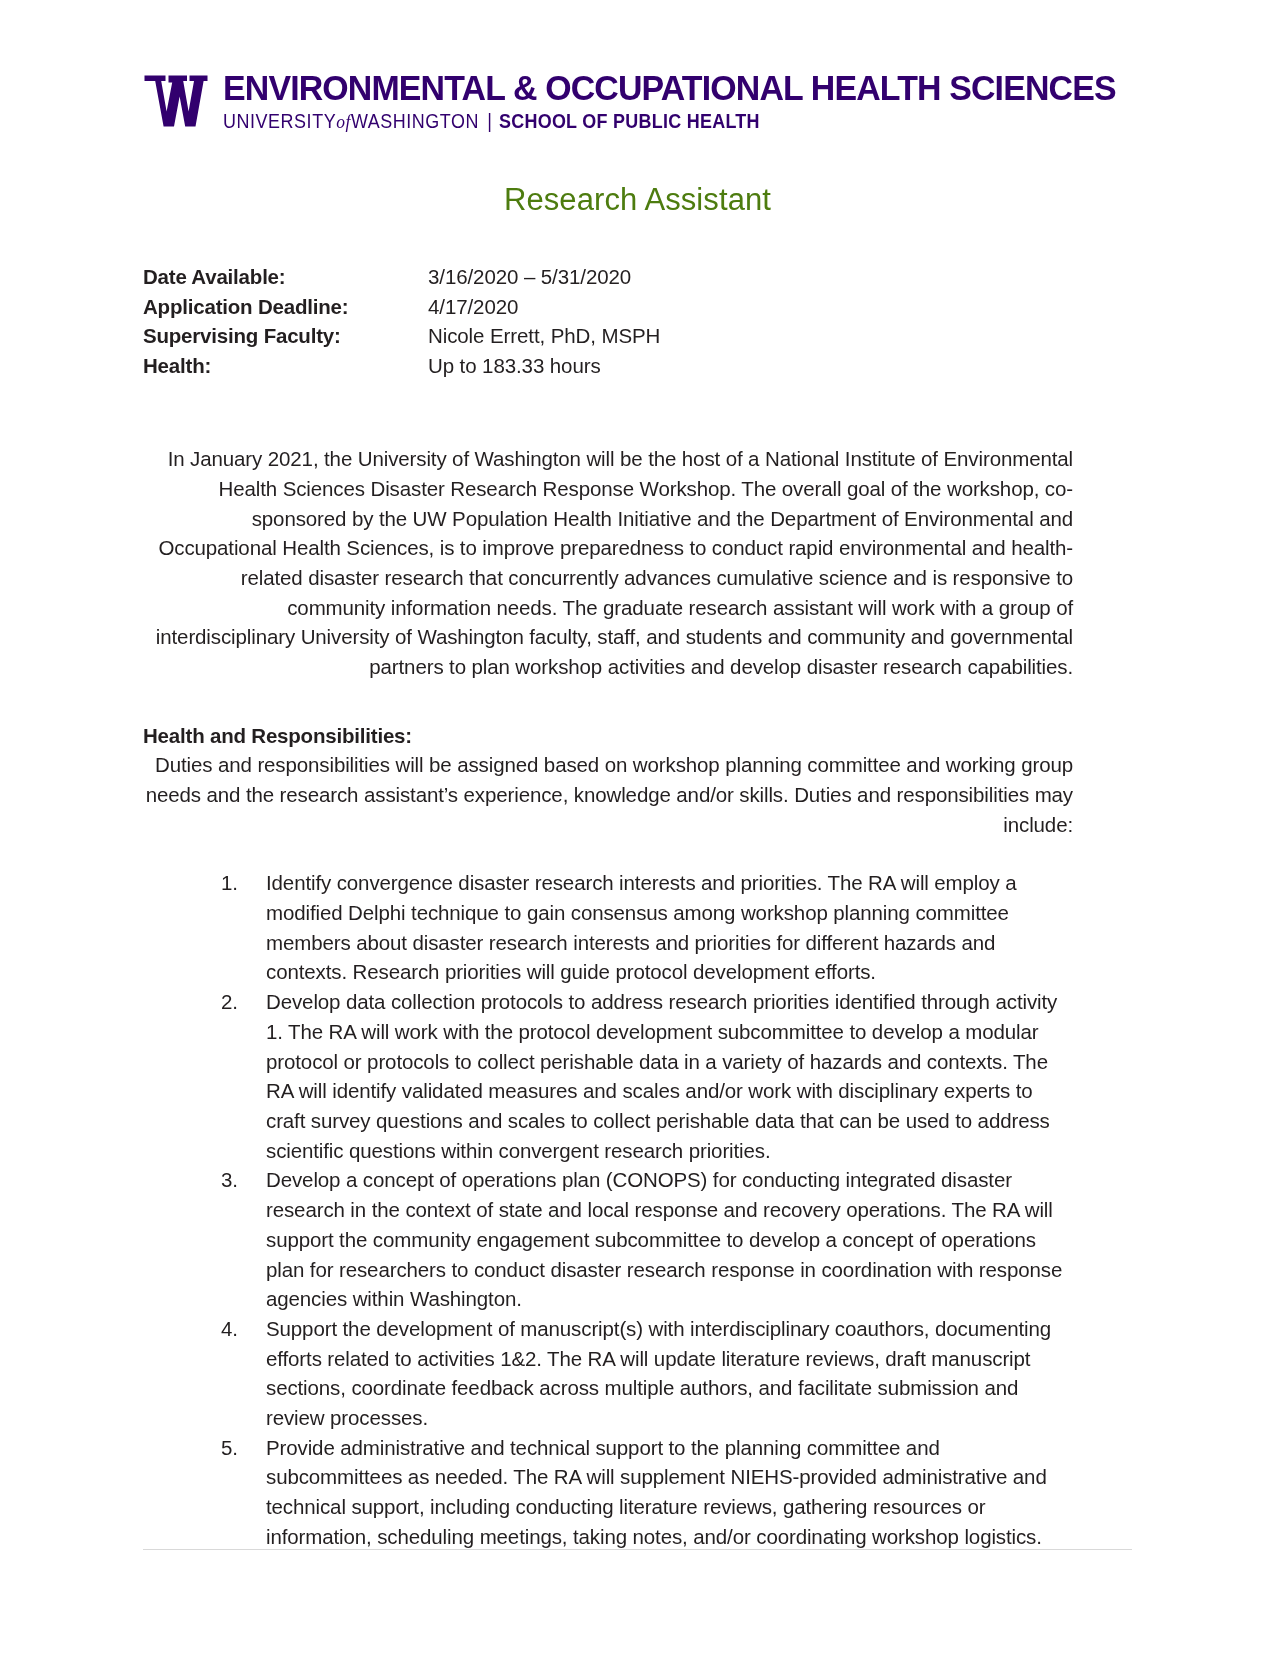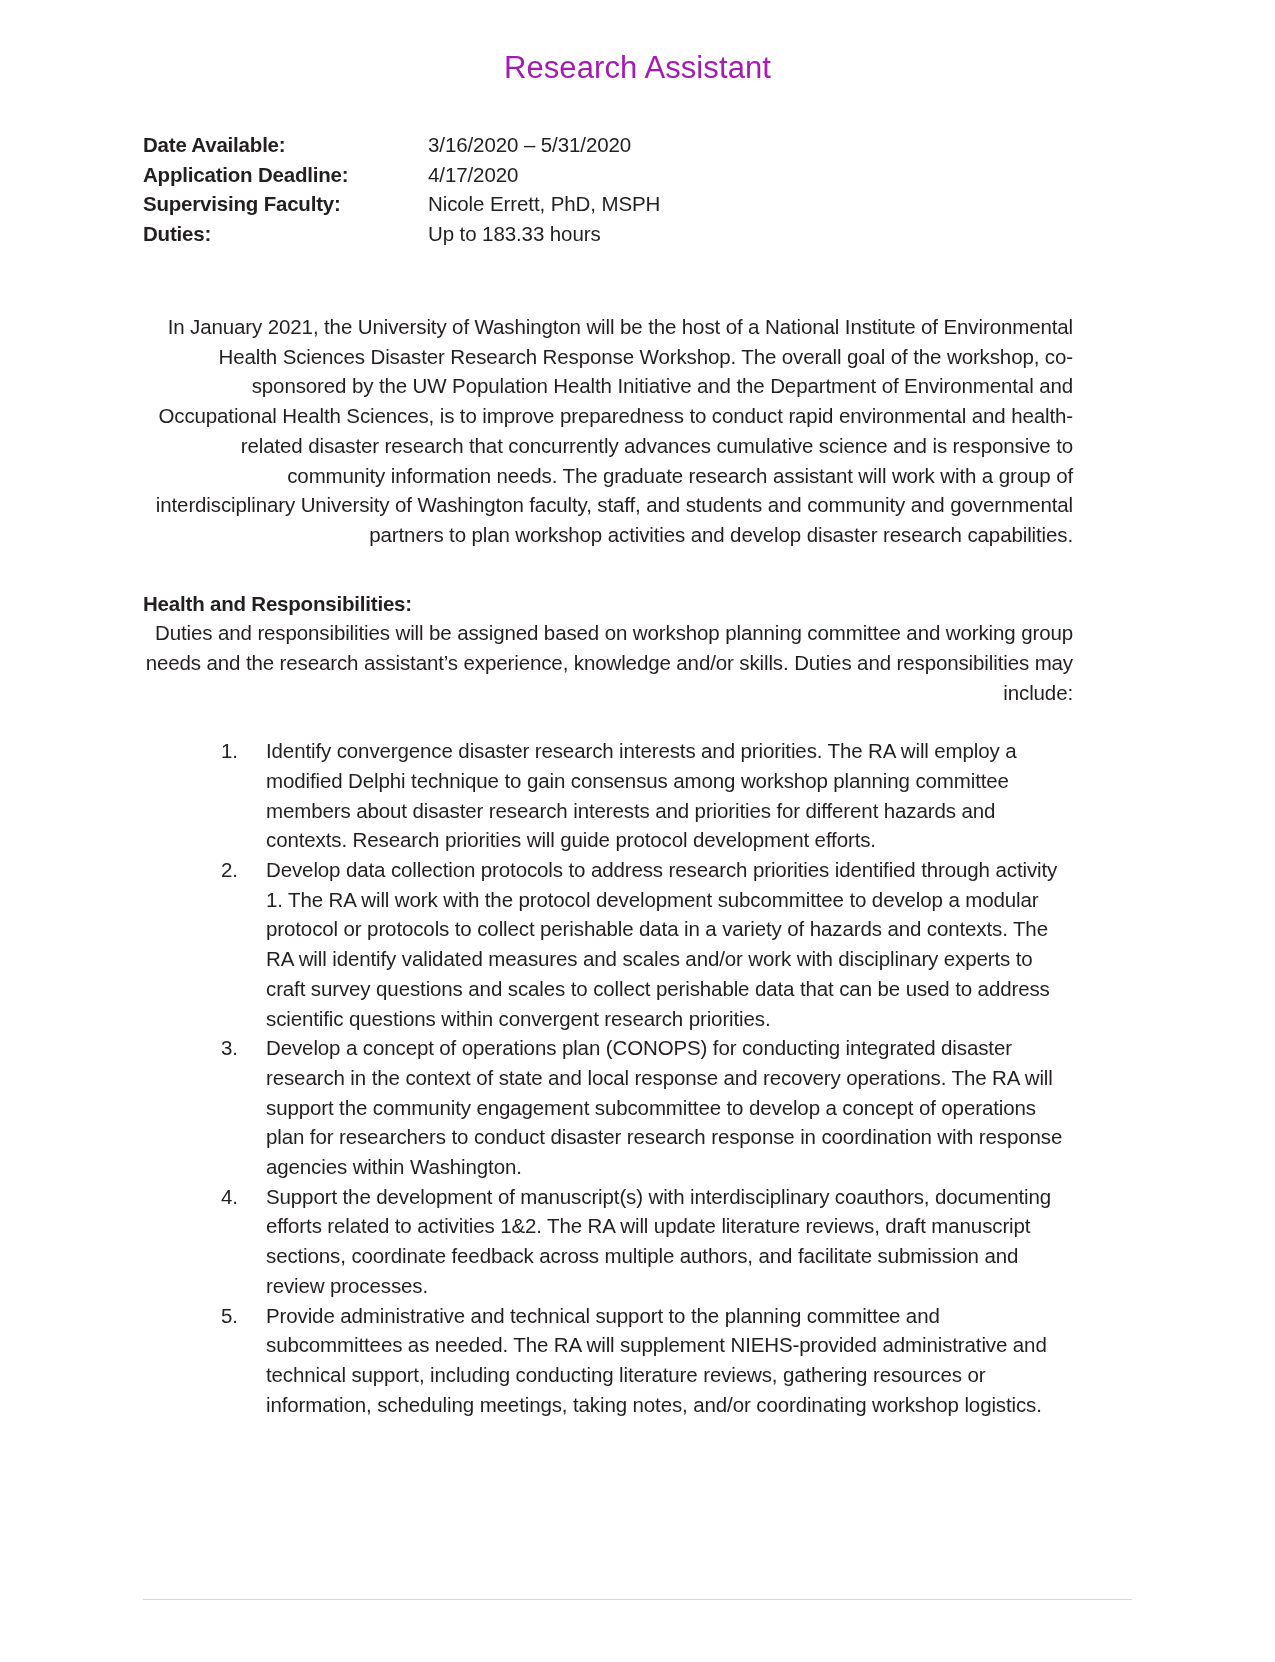--- a/index.html
+++ b/index.html
@@ -76,21 +76,21 @@
     padding: 0 7px 0 9px;
     font-weight: normal;
   }
   .logo-line2 .sph-part { font-weight: bold; letter-spacing: 0.3px; }
 
   
   .doc-title {
     text-align: center;
     font-size: 31px;
     font-weight: normal;
-    color: #a21caf;
+    color: #4d7c0f;
     margin: 50px 0 0 0;
     letter-spacing: 0.1px;
   }
 
   
   .meta {
     margin: 44px 0 0 143px;
     width: 900px;
   }
   .meta-row {
@@ -165,38 +165,51 @@
     bottom: 112px;
     border-top: 1px solid #d9d9d9;
     height: 0;
   }
 </style>
 </head>
 <body>
 
 <div class="page">
 
+  <div class="header">
+    <div class="w-logo">
+      <svg viewBox="0 0 66 62" width="66" height="62" aria-hidden="true">
+        <path d="M1.5 5.5 H22.5 V11 H18.2 L23.6 41.5 L29.2 12.5 H25.5 V5.5 H44.0 V11 H40.2 L45.6 41.5 L51.0 11 H46.5 V5.5 H64.5 V11 H60.6 L52.5 56.5 H42.2 L36.6 26.5 L31.0 56.5 H20.6 L12.2 11 H1.5 Z" fill="#32006e"></path>
+      </svg>
+    </div>
+    <div class="logo-text">
+      <div class="logo-line1">ENVIRONMENTAL &amp; OCCUPATIONAL HEALTH SCIENCES</div>
+      <div class="logo-line2">
+        <span class="uw-part">UNIVERSITY</span><span class="italic-of">of</span><span class="uw-part">WASHINGTON</span><span class="divider">|</span><span class="sph-part">SCHOOL OF PUBLIC HEALTH</span>
+      </div>
+    </div>
+  </div>
 
   <h1 class="doc-title">Research Assistant</h1>
 
   <div class="meta">
     <div class="meta-row">
       <div class="meta-label">Date Available:</div>
       <div class="meta-value">3/16/2020 – 5/31/2020</div>
     </div>
     <div class="meta-row">
       <div class="meta-label">Application Deadline:</div>
       <div class="meta-value">4/17/2020</div>
     </div>
     <div class="meta-row">
       <div class="meta-label">Supervising Faculty:</div>
       <div class="meta-value">Nicole Errett, PhD, MSPH</div>
     </div>
     <div class="meta-row">
-      <div class="meta-label">Duties:</div>
+      <div class="meta-label">Health:</div>
       <div class="meta-value">Up to 183.33 hours</div>
     </div>
   </div>
 
   <div class="content">
 
     <div class="heading-spacer-lg"></div>
 
     <p class="body-para">In January 2021, the University of Washington will be the host of a National Institute of Environmental Health Sciences Disaster Research Response Workshop. The overall goal of the workshop, co-sponsored by the UW Population Health Initiative and the Department of Environmental and Occupational Health Sciences, is to improve preparedness to conduct rapid environmental and health-related disaster research that concurrently advances cumulative science and is responsive to community information needs. The graduate research assistant will work with a group of interdisciplinary University of Washington faculty, staff, and students and community and governmental partners to plan workshop activities and develop disaster research capabilities.</p>
 

